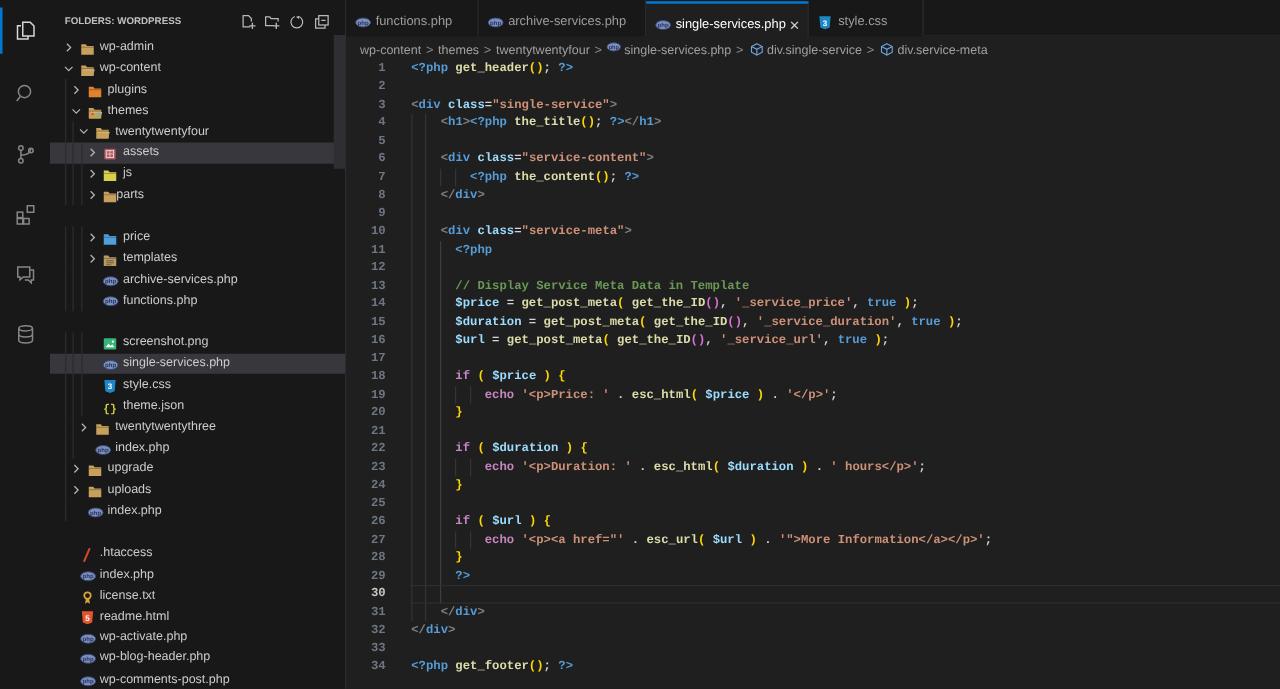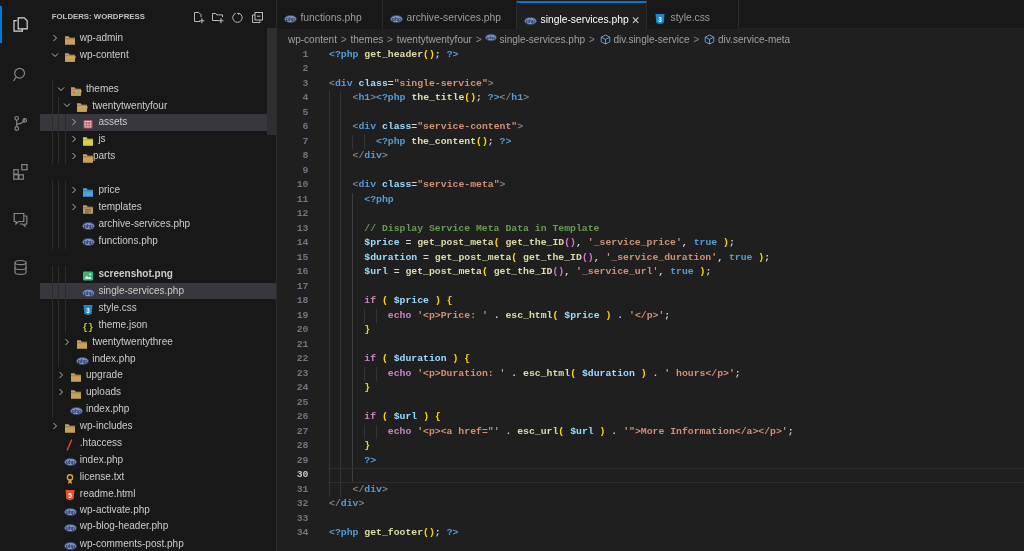--- a/index.html
+++ b/index.html
@@ -111,20 +111,31 @@
         <path d="M1 2.5l3 3 3-3" fill="none" stroke="#b4b4b4" stroke-width="1"></path>
       </svg>
       <span class="ticon" style="left:23.5px"><svg width="12" height="12" viewBox="0 0 12 12" style="">
           <path d="M1 2.3h3.6l1.1 1.4H11v7H1z" fill="#c7a05c"></path>
           <path d="M1 4.4h10v0.8H1z" fill="rgba(0,0,0,0.25)"></path>
           <path d="M2.6 5.6h9.2l-1.4 5.1H1.2z" fill="#c7a05c"></path>
           <path d="M2.6 5.6h9.2l-.2.8H2.4z" fill="rgba(255,255,255,0.18)"></path>
         </svg></span>
       <span class="tlbl" style="left:39.8px">wp-content</span>
     </div>
+<div class="trow" style="top:63.24px;">
+      <i class="tg" style="left:12.2px"></i>
+      <svg class="chev" style="left:17.2px" width="8" height="8" viewBox="0 0 8 8">
+        <path d="M2.5 1l3 3-3 3" fill="none" stroke="#b4b4b4" stroke-width="1"></path>
+      </svg>
+      <span class="ticon" style="left:29.7px"><svg width="12" height="12" viewBox="0 0 12 12" style="">
+          <path d="M1 2.3h3.6l1.1 1.4H11v7H1z" fill="#e0822e"></path>
+          <path d="M1 4.4h10v0.8H1z" fill="rgba(0,0,0,0.25)"></path>
+        </svg></span>
+      <span class="tlbl" style="left:46.0px">plugins</span>
+    </div>
 <div class="trow" style="top:80.11px;">
       <i class="tg" style="left:12.2px"></i>
       <svg class="chev" style="left:17.2px" width="8" height="8" viewBox="0 0 8 8">
         <path d="M1 2.5l3 3 3-3" fill="none" stroke="#b4b4b4" stroke-width="1"></path>
       </svg>
       <span class="ticon" style="left:29.7px"><svg width="12" height="12" viewBox="0 0 12 12" style="">
           <path d="M1 2.3h3.6l1.1 1.4H11v7H1z" fill="#c7a05c"></path>
           <path d="M1 4.4h10v0.8H1z" fill="rgba(0,0,0,0.25)"></path>
           <path d="M2.6 5.6h9.2l-1.4 5.1H1.2z" fill="#c7a05c"></path>
           <path d="M2.6 5.6h9.2l-.2.8H2.4z" fill="rgba(255,255,255,0.18)"></path>
@@ -230,21 +241,21 @@
       <i class="tg" style="left:12.2px"></i>
       <i class="tg" style="left:18.4px"></i>
       <i class="tg" style="left:24.6px"></i>
       <span class="ticon" style="left:42.1px"><svg width="13" height="12" viewBox="0 0 13 12" style="">
           <ellipse cx="6.5" cy="6" rx="6" ry="3.6" fill="#7d8fc0"></ellipse>
           <ellipse cx="6.5" cy="6" rx="6" ry="3.6" fill="none" stroke="#34456f" stroke-width="0.8"></ellipse>
           <text x="6.5" y="7.8" font-family="Liberation Sans" font-size="4.8" font-weight="bold" fill="#273457" text-anchor="middle">php</text>
         </svg></span>
       <span class="tlbl" style="left:58.4px">functions.php</span>
     </div>
-<div class="trow" style="top:265.68px;font-weight:bold;">
+<div class="trow" style="top:265.68px;">
       <i class="tg" style="left:12.2px"></i>
       <i class="tg" style="left:18.4px"></i>
       <i class="tg" style="left:24.6px"></i>
       <span class="ticon" style="left:42.1px"><svg width="12" height="12" viewBox="0 0 12 12" style="">
           <rect x="1" y="1.5" width="10" height="9" rx="1" fill="#35b577"></rect>
           <path d="M2.5 8.8l2.3-3 1.7 2 1.3-1.4 1.7 2.4z" fill="#fff"></path>
           <circle cx="8.3" cy="4.3" r="0.9" fill="#fff"></circle>
         </svg></span>
       <span class="tlbl" style="left:58.4px">screenshot.png</span>
     </div>
@@ -323,30 +334,20 @@
       <span class="tlbl" style="left:46.0px">uploads</span>
     </div>
 <div class="trow" style="top:400.64px;">
       <i class="tg" style="left:12.2px"></i>
       <span class="ticon" style="left:29.7px"><svg width="13" height="12" viewBox="0 0 13 12" style="">
           <ellipse cx="6.5" cy="6" rx="6" ry="3.6" fill="#7d8fc0"></ellipse>
           <ellipse cx="6.5" cy="6" rx="6" ry="3.6" fill="none" stroke="#34456f" stroke-width="0.8"></ellipse>
           <text x="6.5" y="7.8" font-family="Liberation Sans" font-size="4.8" font-weight="bold" fill="#273457" text-anchor="middle">php</text>
         </svg></span>
       <span class="tlbl" style="left:46.0px">index.php</span>
-    </div>
-<div class="trow" style="top:417.51px;">
-      <svg class="chev" style="left:11.0px" width="8" height="8" viewBox="0 0 8 8">
-        <path d="M2.5 1l3 3-3 3" fill="none" stroke="#b4b4b4" stroke-width="1"></path>
-      </svg>
-      <span class="ticon" style="left:23.5px"><svg width="12" height="12" viewBox="0 0 12 12" style="">
-          <path d="M1 2.3h3.6l1.1 1.4H11v7H1z" fill="#c7a05c"></path>
-          <path d="M1 4.4h10v0.8H1z" fill="rgba(0,0,0,0.25)"></path>
-        </svg></span>
-      <span class="tlbl" style="left:39.8px">wp-includes</span>
     </div>
 <div class="trow" style="top:434.38px;">
       <span class="ticon" style="left:23.5px"><svg width="12" height="12" viewBox="0 0 12 12" style="">
           <path d="M7.5 1.2L3.4 10.8" stroke="#d3452c" stroke-width="1.6" stroke-linecap="round"></path>
         </svg></span>
       <span class="tlbl" style="left:39.8px">.htaccess</span>
     </div>
 <div class="trow" style="top:451.25px;">
       <span class="ticon" style="left:23.5px"><svg width="13" height="12" viewBox="0 0 13 12" style="">
           <ellipse cx="6.5" cy="6" rx="6" ry="3.6" fill="#7d8fc0"></ellipse>

